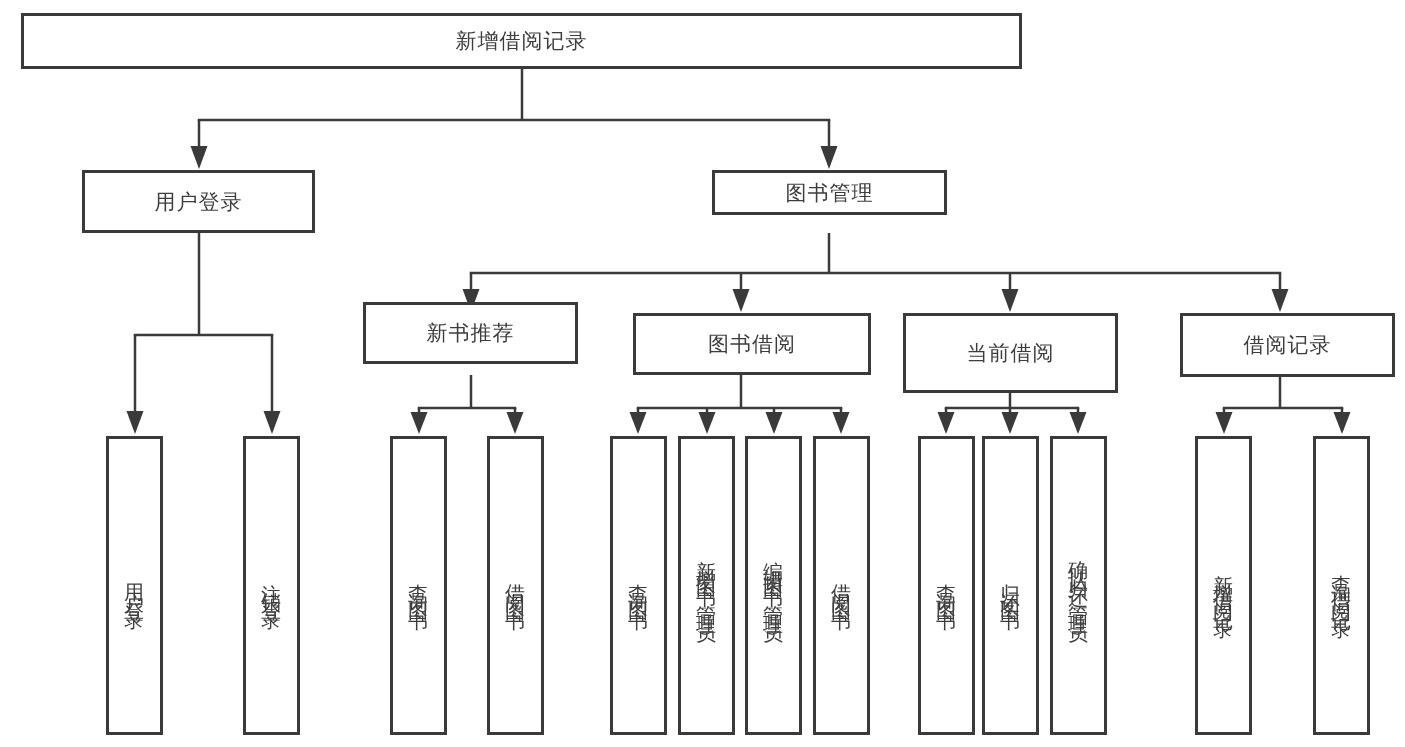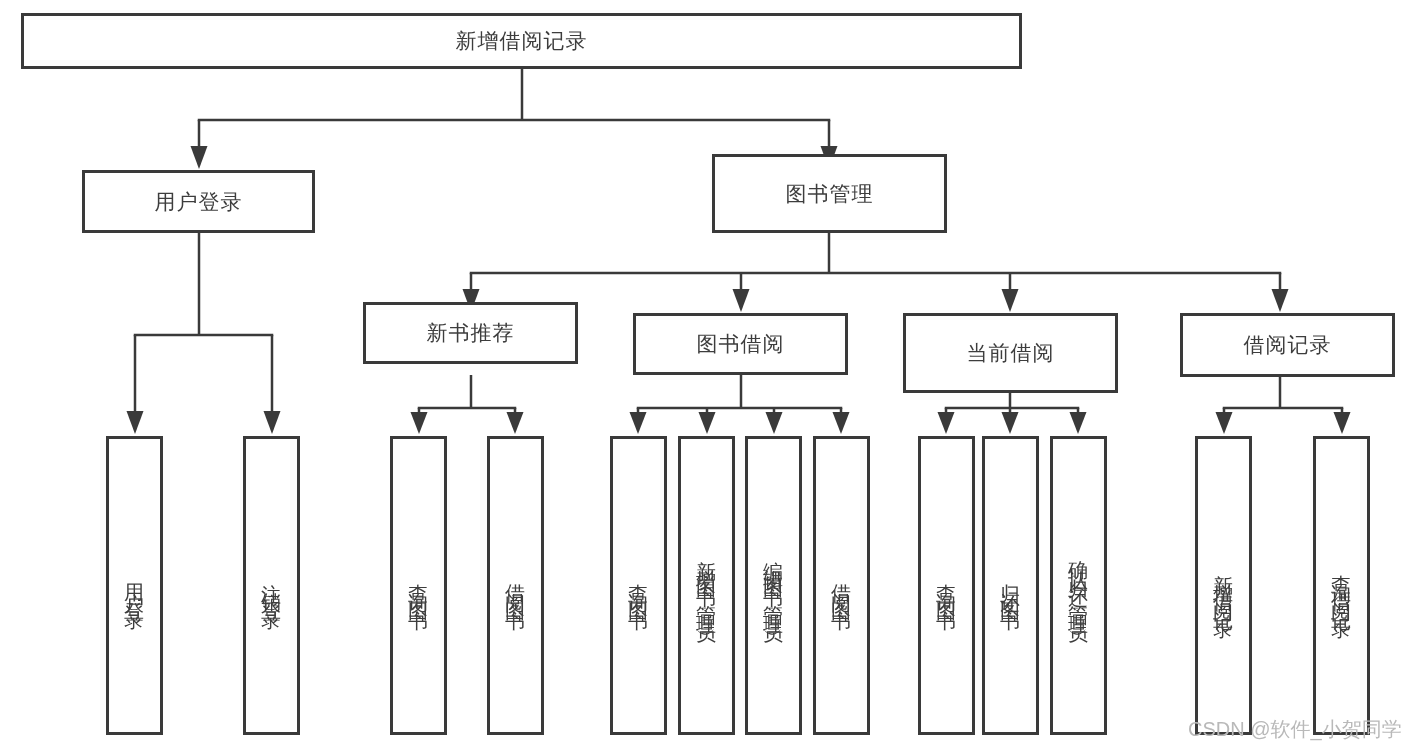--- a/index.html
+++ b/index.html
@@ -132,28 +132,28 @@
     </g>
   </svg>
 
   <div class="box" style="left:21px;top:13px;width:1001px;height:56px">
     <span class="hlabel">新增借阅记录</span>
   </div>
 
   <div class="box" style="left:82px;top:170px;width:233px;height:63px">
     <span class="hlabel">用户登录</span>
   </div>
-  <div class="box" style="left:712px;top:154px;width:235px;height:79px">
+  <div class="box" style="left:712px;top:170px;width:235px;height:45px">
     <span class="hlabel">图书管理</span>
   </div>
 
   <div class="box" style="left:363px;top:302px;width:215px;height:62px">
     <span class="hlabel">新书推荐</span>
   </div>
-  <div class="box" style="left:633px;top:313px;width:215px;height:62px">
+  <div class="box" style="left:633px;top:313px;width:238px;height:62px">
     <span class="hlabel">图书借阅</span>
   </div>
   <div class="box" style="left:903px;top:313px;width:215px;height:80px">
     <span class="hlabel">当前借阅</span>
   </div>
   <div class="box" style="left:1180px;top:313px;width:215px;height:64px">
     <span class="hlabel">借阅记录</span>
   </div>
 
   <div class="box leaf" style="left:106px">
@@ -193,15 +193,14 @@
     <span class="vlabel">确认归还（管理员）</span>
   </div>
 
   <div class="box leaf" style="left:1195px">
     <span class="vlabel">新增借阅记录</span>
   </div>
   <div class="box leaf" style="left:1313px">
     <span class="vlabel">查询借阅记录</span>
   </div>
 
-  <div class="watermark">CSDN @软件_小贺同学</div>
 
 </div>
 
 </body></html>

